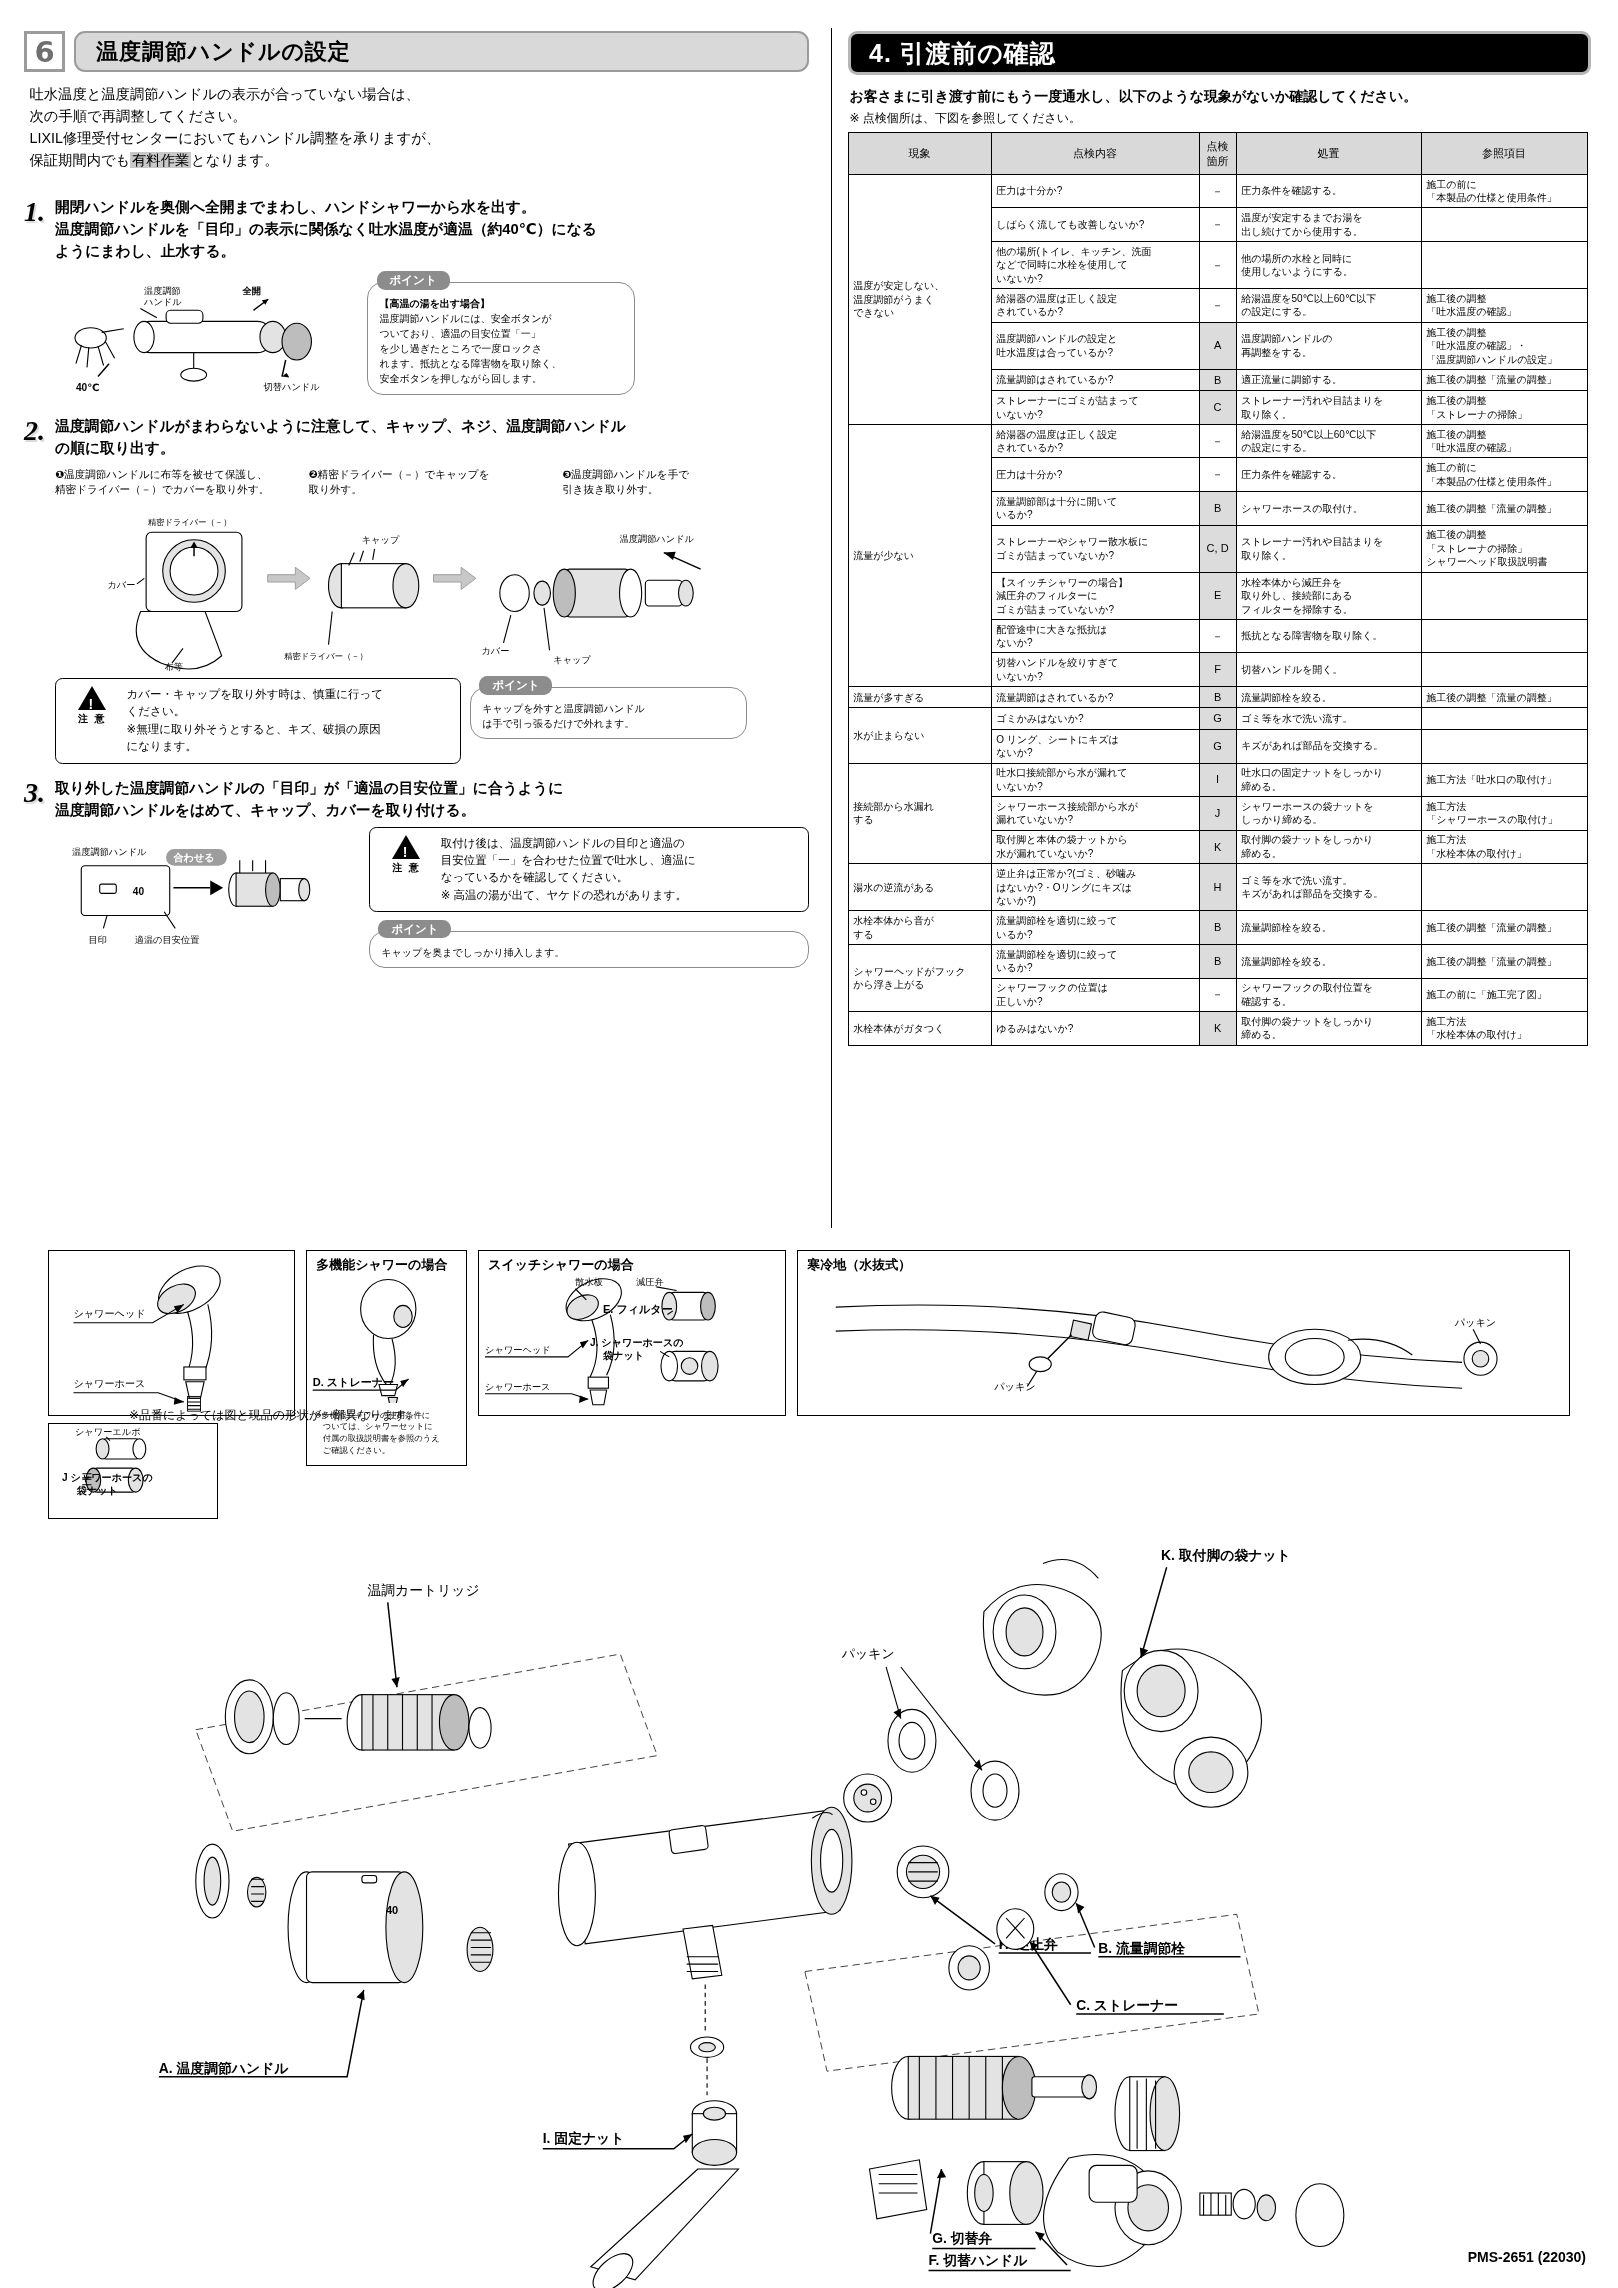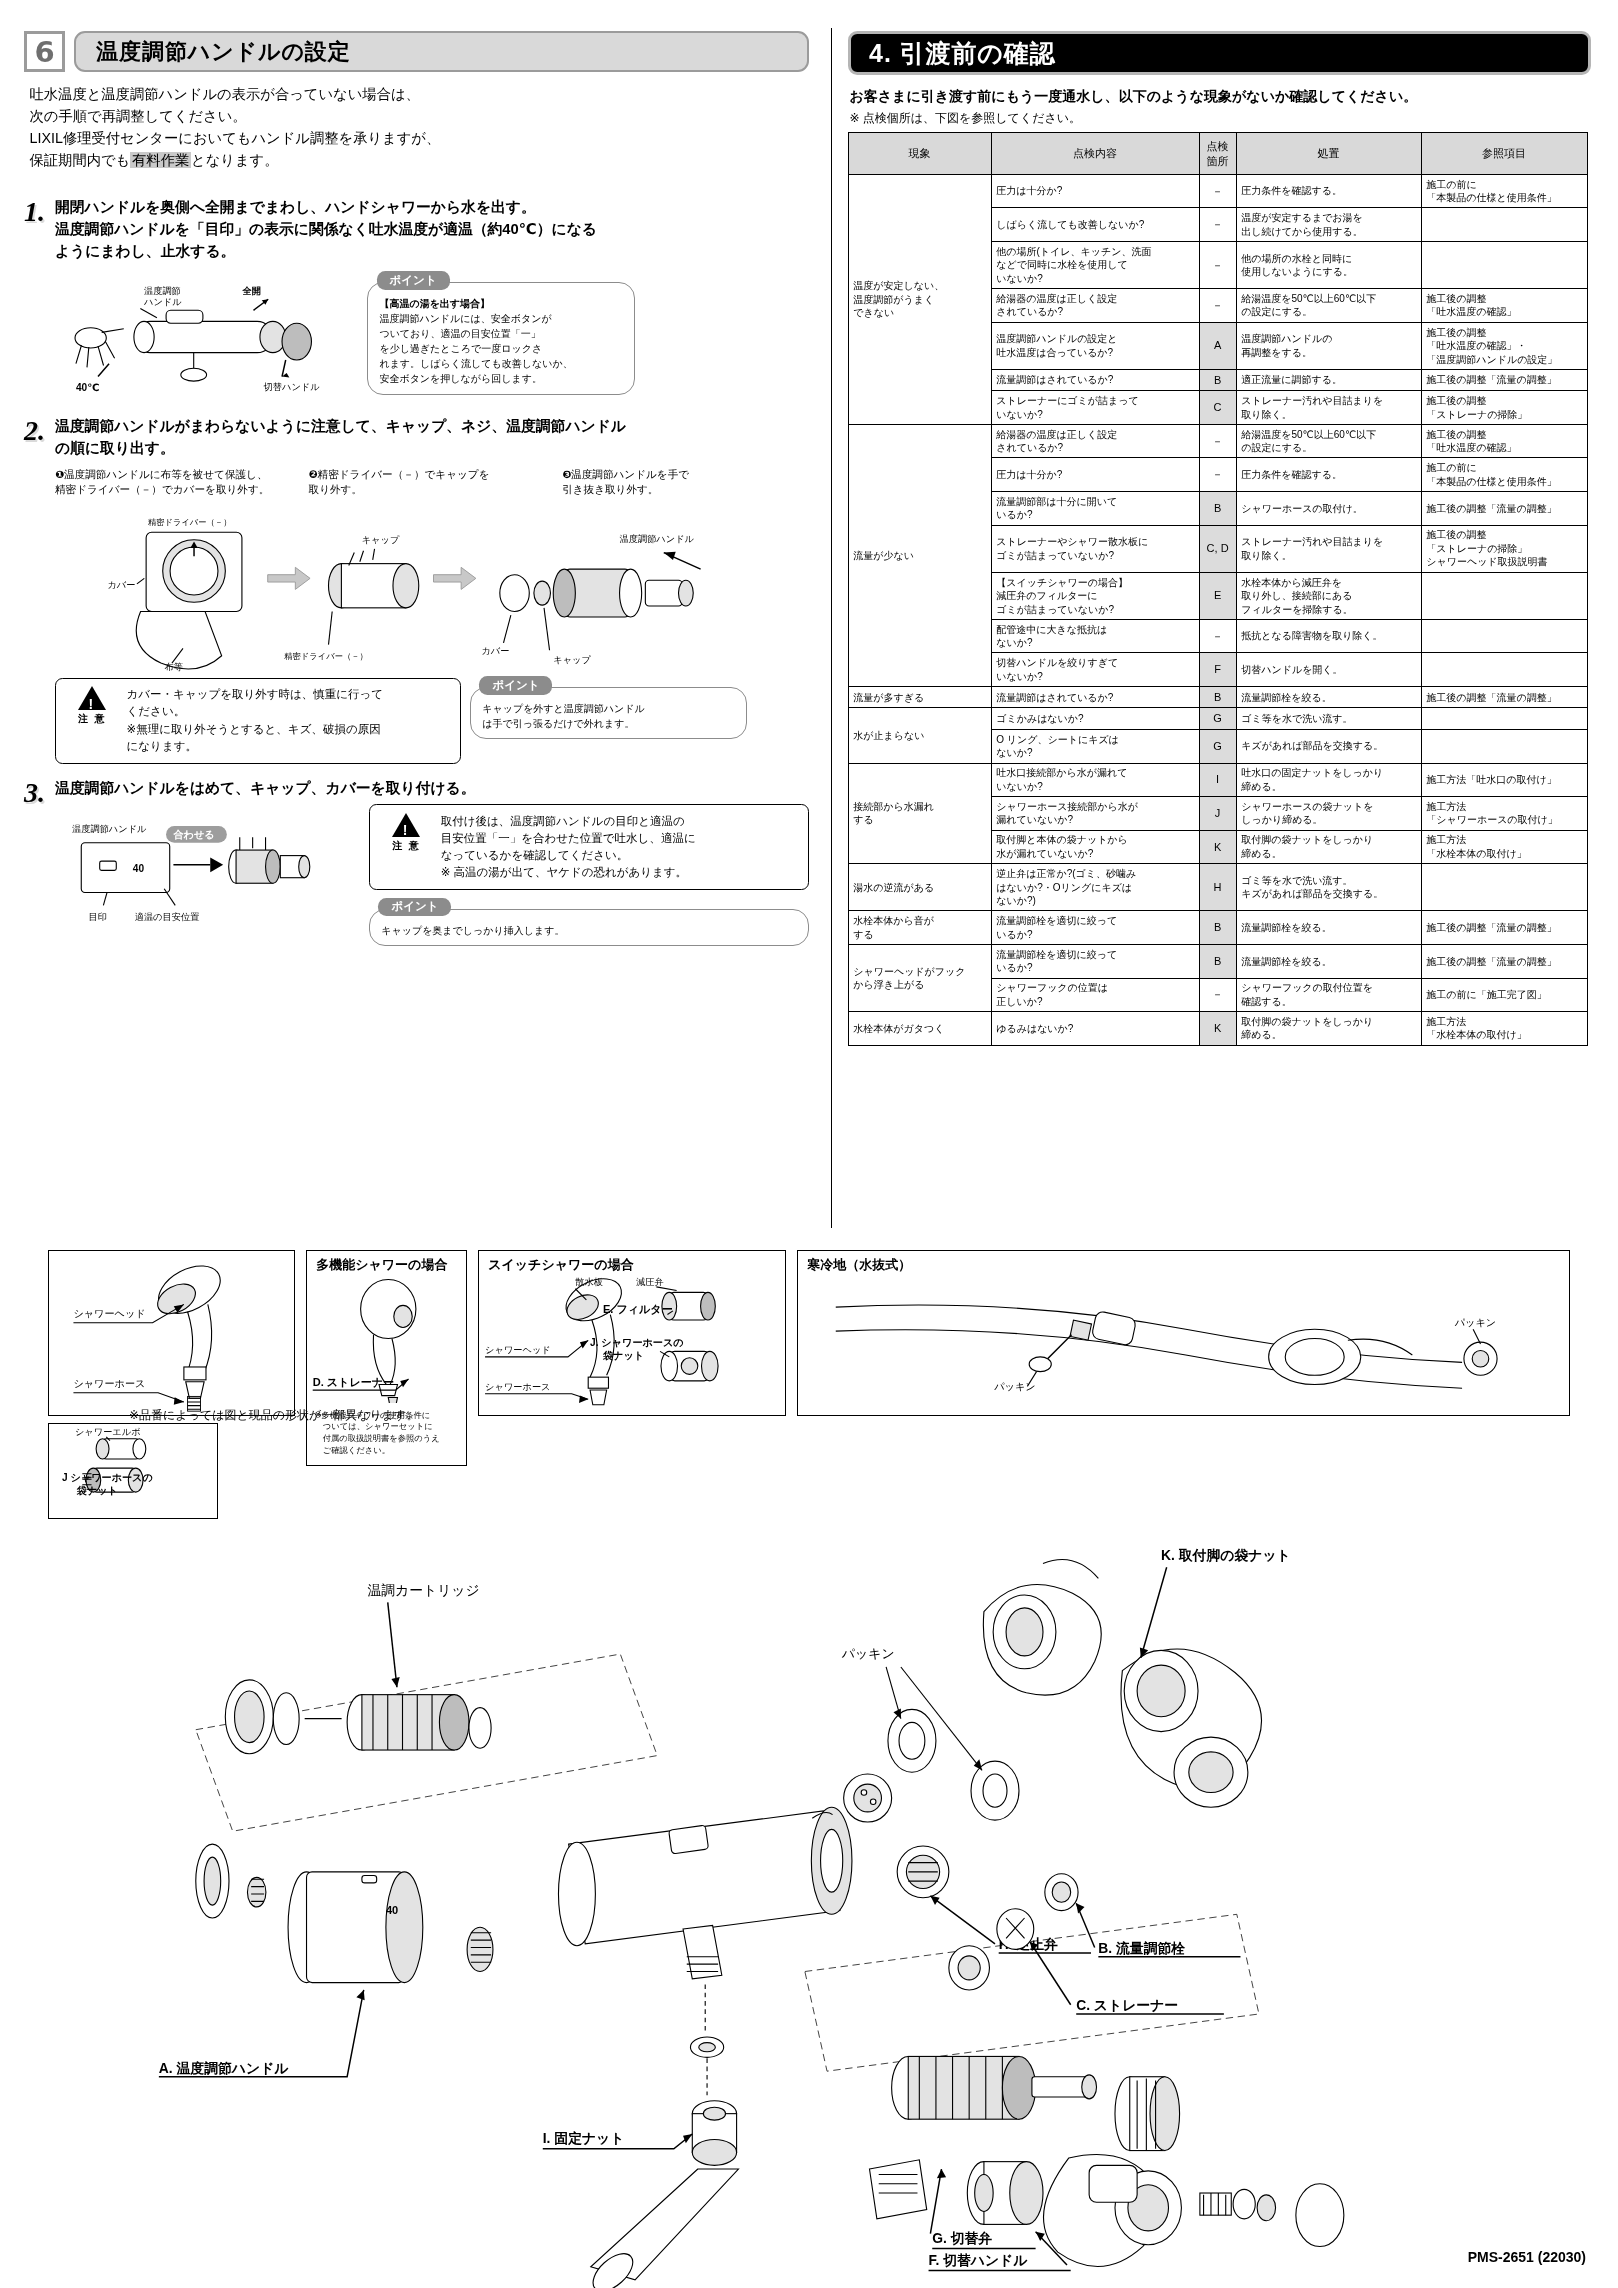--- a/index.html
+++ b/index.html
@@ -191,21 +191,21 @@
               </svg>
             </div>
 
             <div class="box-point" style="width:268px;margin-top:14.8px">
               <span class="tag">ポイント</span>
               <div class="box-round" style="padding-top:13px">
                 <div style="font-weight:bold">【高温の湯を出す場合】</div>
                 <div>温度調節ハンドルには、安全ボタンが</div>
                 <div>ついており、適温の目安位置「一」</div>
                 <div>を少し過ぎたところで一度ロックさ</div>
-                <div>れます。しばらく流しても改善しないか、</div>
+                <div>れます。抵抗となる障害物を取り除く、</div>
                 <div>安全ボタンを押しながら回します。</div>
               </div>
             </div>
           </div>
         </div>
       </div>
 
       <div class="step" style="margin-top:9.2px">
         <div class="step-num">2.</div>
         <div class="step-body">
@@ -299,20 +299,21 @@
                 <div>は手で引っ張るだけで外れます。</div>
               </div>
             </div>
           </div>
         </div>
       </div>
 
       <div class="step" style="margin-top:13px">
         <div class="step-num">3.</div>
         <div class="step-body">
+          <div class="step-title">取り外した温度調節ハンドルの「目印」が「適温の目安位置」に合うように</div>
           <div class="step-title">温度調節ハンドルをはめて、キャップ、カバーを取り付ける。</div>
 
           <div style="display:flex;gap:9.2px;margin-top:5.5px">
             <div class="fig">
               <svg width="305" height="129" viewBox="0 0 330 140">
                 <rect x="28" y="42" width="96" height="54" rx="4" class="fillw"></rect>
                 <rect x="48" y="62" width="18" height="10" rx="2" class="fillw"></rect>
                 <text x="84" y="74" font-size="11" font-weight="bold">40</text>
                 <path d="M128 66 L168 66" class="ln2" stroke-width="5"></path>
                 <path d="M168 58 l14 8 l-14 8 z" class="fillk"></path>

